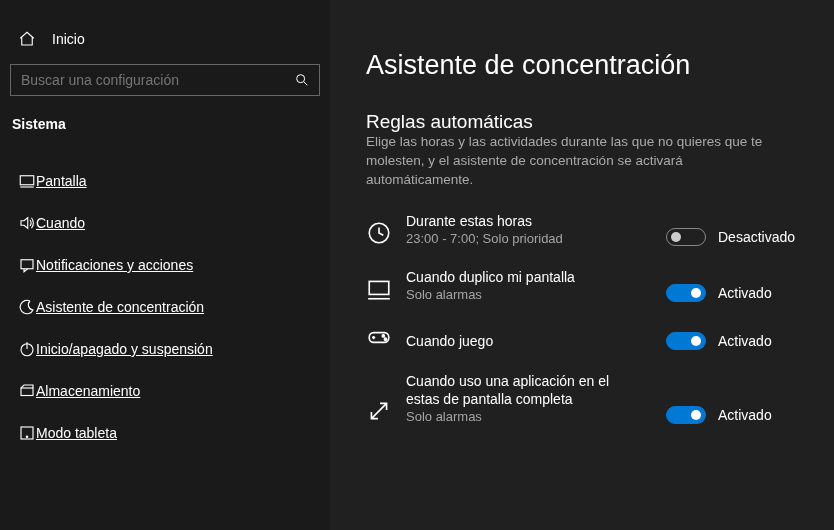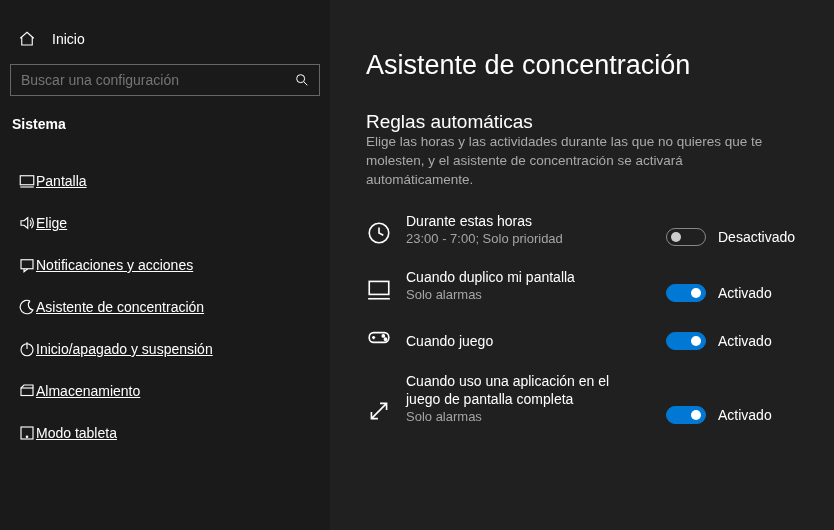--- a/index.html
+++ b/index.html
@@ -177,21 +177,21 @@
           </svg>
       </span>
       <span>Pantalla</span>
     </div>
     <div class="nav-item">
       <span class="icon">
         <svg viewBox="0 0 24 24">
             <path d="M4 9 H8 L13 5 V19 L8 15 H4 Z M16 8 Q19 12 16 16 M18 5 Q23 12 18 19"></path>
           </svg>
       </span>
-      <span>Elige</span>
+      <span>Cuando</span>
     </div>
     <div class="nav-item">
       <span class="icon">
         <svg viewBox="0 0 24 24">
             <rect x="4" y="5" width="16" height="12"></rect>
             <path d="M8 17 L8 21 L13 17"></path>
           </svg>
       </span>
       <span>Notificaciones y acciones</span>
     </div>
@@ -296,21 +296,21 @@
     </div>
   </div>
 
   <div class="rule">
     <span class="rule-icon">
       <svg viewBox="0 0 24 24" width="26" height="26">
           <path d="M5 19 L19 5 M13 5 H19 V11 M11 19 H5 V13"></path>
         </svg>
     </span>
     <div class="rule-text">
-      <div class="rule-title">Cuando uso una aplicación en el juego de pantalla completa</div>
+      <div class="rule-title">Cuando uso una aplicación en el estas de pantalla completa</div>
       <div class="rule-sub">Solo alarmas</div>
     </div>
     <div class="toggle-wrap">
       <div class="toggle on">
           <div class="knob"></div>
         </div>
       <span class="toggle-label">Activado</span>
     </div>
   </div>
 

